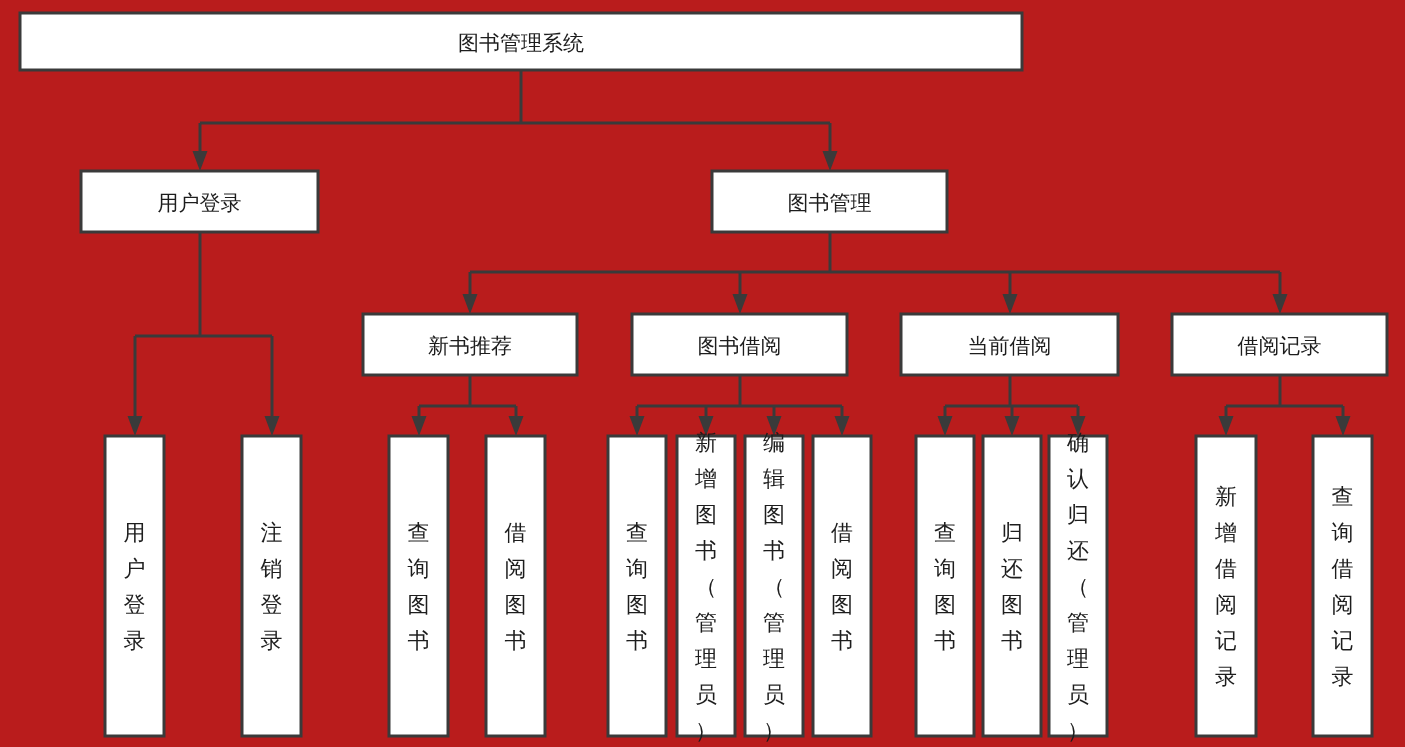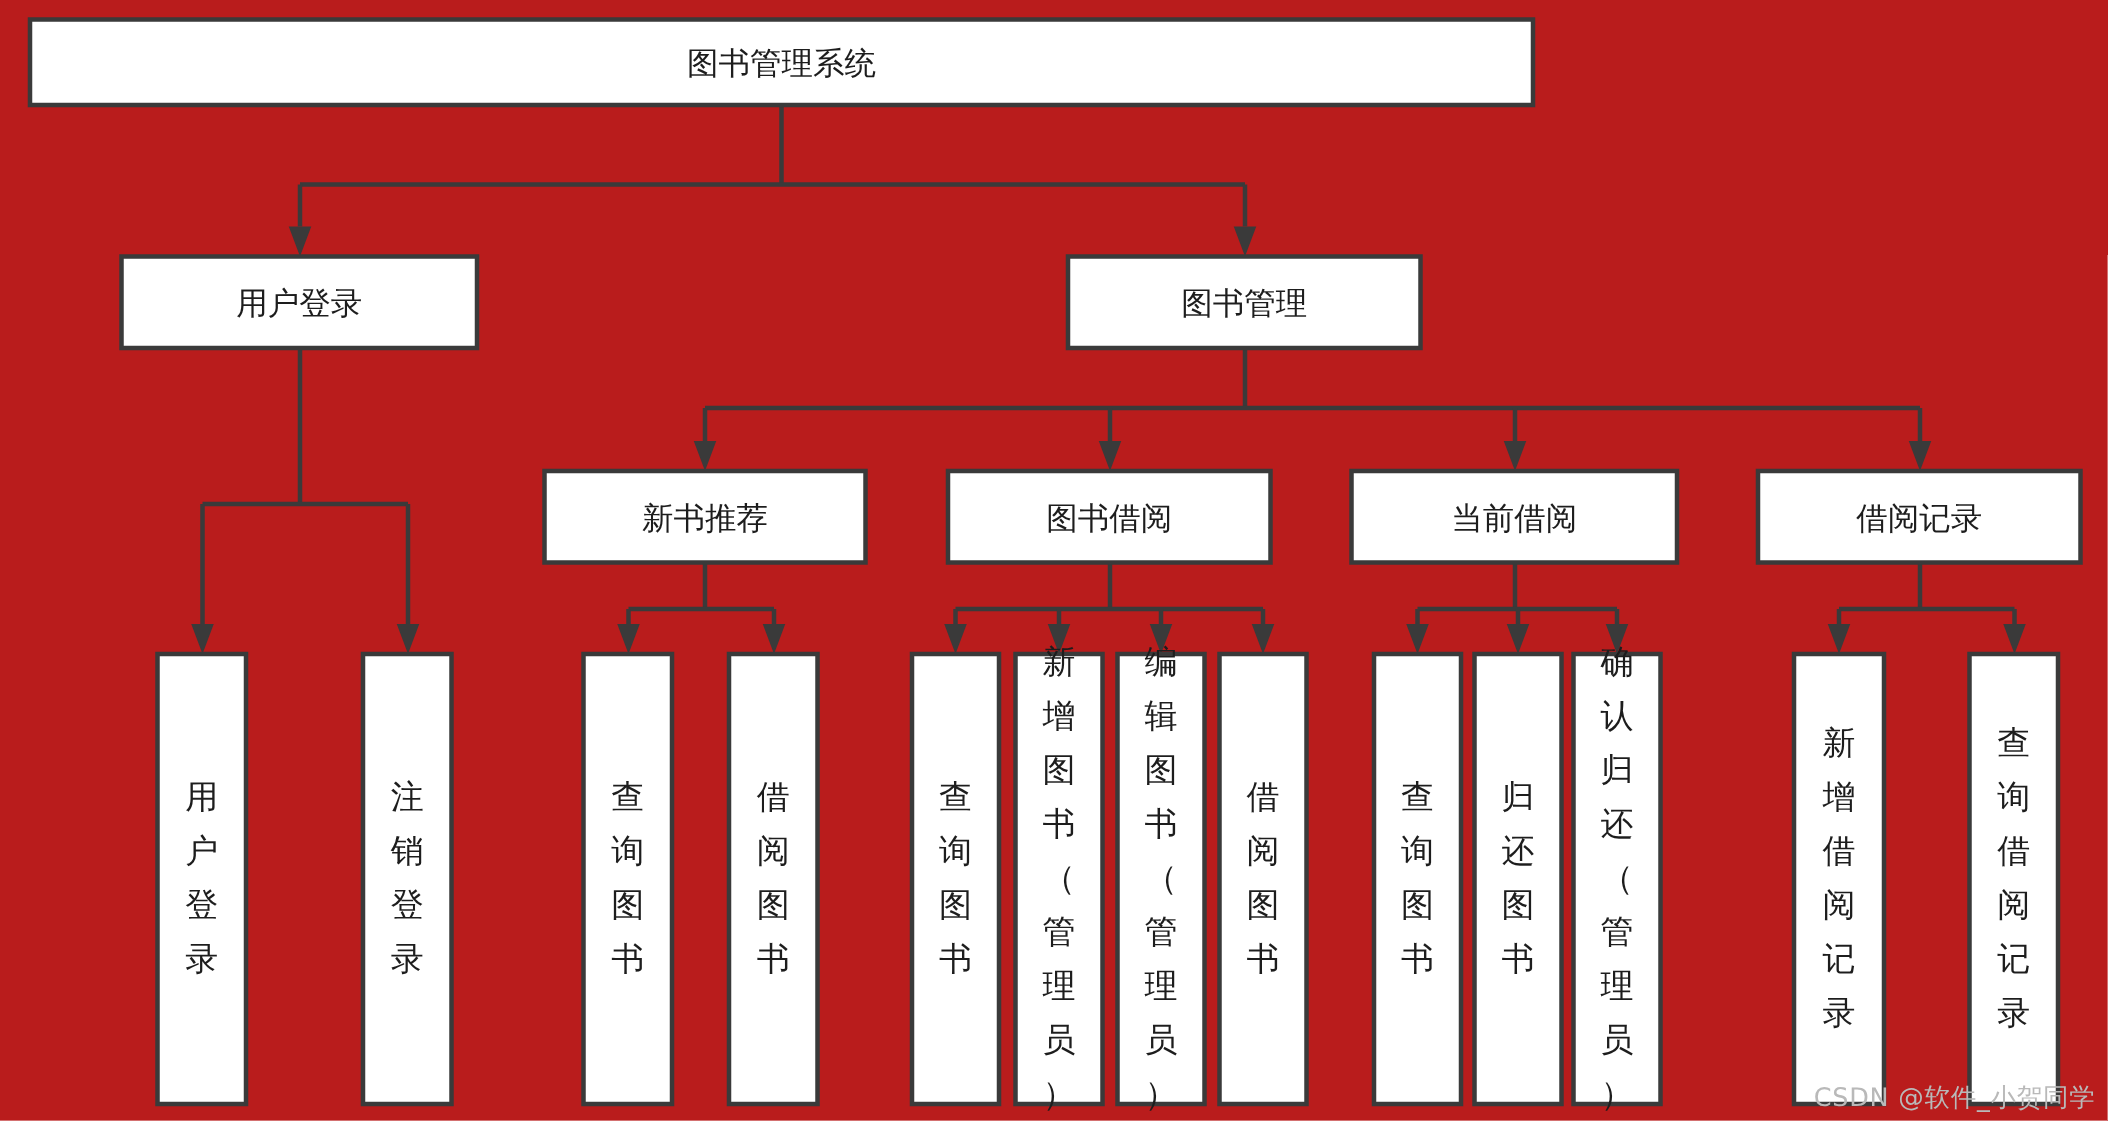--- a/index.html
+++ b/index.html
@@ -217,14 +217,13 @@
         <g>
           <rect class="node-box" x="1196" y="436" width="60" height="300"></rect>
           <text class="node-label-v" x="1226" y="0"><tspan x="1226" y="496" dominant-baseline="central">新</tspan><tspan x="1226" y="532" dominant-baseline="central">增</tspan><tspan x="1226" y="568" dominant-baseline="central">借</tspan><tspan x="1226" y="604" dominant-baseline="central">阅</tspan><tspan x="1226" y="640" dominant-baseline="central">记</tspan><tspan x="1226" y="676" dominant-baseline="central">录</tspan></text>
         </g>
         <g>
           <rect class="node-box" x="1313" y="436" width="59" height="300"></rect>
           <text class="node-label-v" x="1342.5" y="0"><tspan x="1342.5" y="496" dominant-baseline="central">查</tspan><tspan x="1342.5" y="532" dominant-baseline="central">询</tspan><tspan x="1342.5" y="568" dominant-baseline="central">借</tspan><tspan x="1342.5" y="604" dominant-baseline="central">阅</tspan><tspan x="1342.5" y="640" dominant-baseline="central">记</tspan><tspan x="1342.5" y="676" dominant-baseline="central">录</tspan></text>
         </g>
       </g>
     </svg>
-  <div class="watermark-text">CSDN @软件_小贺同学</div>
 </div>
 
 </body></html>

